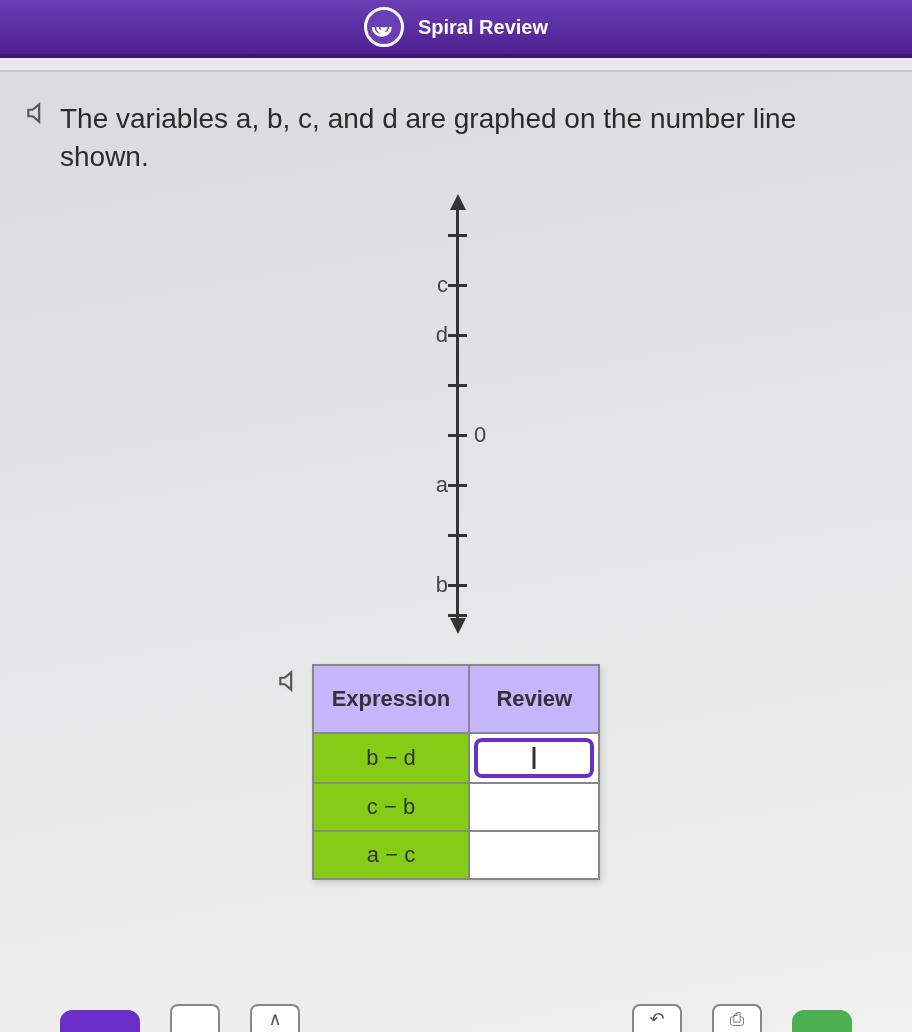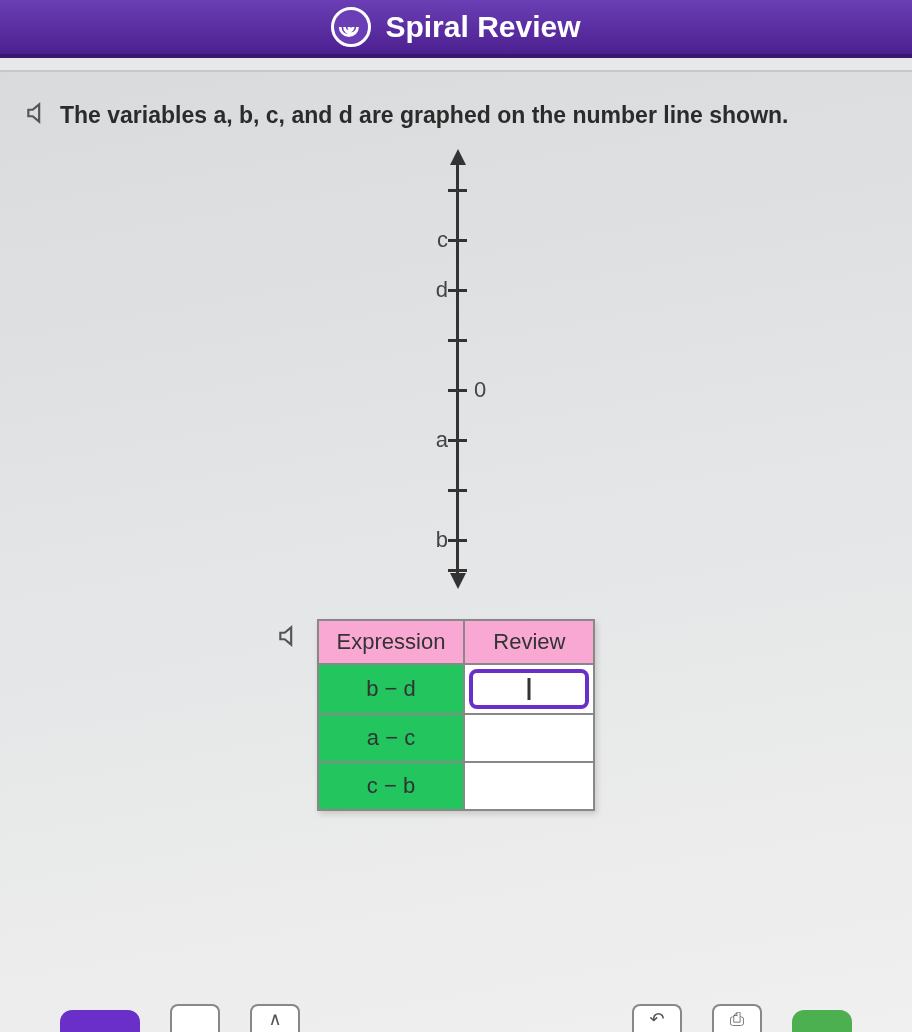--- a/index.html
+++ b/index.html
@@ -24,21 +24,21 @@
   .spiral-icon {
     width: 40px; height: 40px;
     border-radius: 50%;
     background: #6a3fb5;
     border: 3px solid #fff;
     display:flex; align-items:center; justify-content:center;
   }
   .spiral-icon svg { width: 26px; height: 26px; }
   .header-title {
     color: #fff;
-    font-size: 30px;
+    font-size: 20px;
     font-weight: bold;
   }
   .sub-bar {
     height: 14px;
     background: #e8e8ea;
     border-bottom: 2px solid #c8c8cc;
   }
   .content {
     padding: 28px 24px 0 24px;
   }
@@ -48,22 +48,22 @@
     gap: 10px;
     margin-bottom: 18px;
   }
   .speaker-icon {
     flex: 0 0 auto;
     width: 26px; height: 26px;
     display: inline-flex;
     color: #555;
   }
   .prompt-text {
-    font-size: 23px;
-    font-weight: bold;
+    font-size: 28px;
+    font-weight: normal;
     color: #2b2b2b;
     line-height: 1.35;
   }
   .numberline-wrap {
     display: flex;
     justify-content: center;
     margin: 10px 0 30px 0;
   }
   .numberline {
     position: relative;
@@ -119,27 +119,27 @@
     background: #f3f3f3;
     box-shadow: 2px 3px 6px rgba(0,0,0,0.15);
   }
   table.answer-table th, table.answer-table td {
     border: 2px solid #888;
     font-size: 22px;
     color: #333;
     text-align: center;
   }
   table.answer-table th {
-    padding: 8px 18px;
-    font-weight: 400;
-    background: #f9a8d4;
+    padding: 20px 18px;
+    font-weight: 700;
+    background: #c4b5fd;
   }
   table.answer-table td.expr {
     padding: 10px 8px;
-    background: #22c55e;
+    background: #84cc16;
   }
   table.answer-table td.ans {
     width: 130px;
     padding: 4px;
     background: #fff;
   }
   .ans-input {
     width: 100%;
     height: 36px;
     border: none;
@@ -236,25 +236,25 @@
           <th>Expression</th>
           <th>Review</th>
         </tr>
       </thead>
       <tbody id="table-body">
           <tr>
             <td class="expr">b − d</td>
             <td class="ans ans-cell-active"><input class="ans-input" style=""><div class="caret"></div></td>
           </tr>
           <tr>
-            <td class="expr">a − c</td>
+            <td class="expr">c − b</td>
             <td class="ans"><input class="ans-input" style=""></td>
           </tr>
           <tr>
-            <td class="expr">c − b</td>
+            <td class="expr">a − c</td>
             <td class="ans"><input class="ans-input" style=""></td>
           </tr>
         </tbody>
     </table>
   </div>
 
 </div>
 
 <div class="bottom-toolbar">
   <div class="tb-group">

